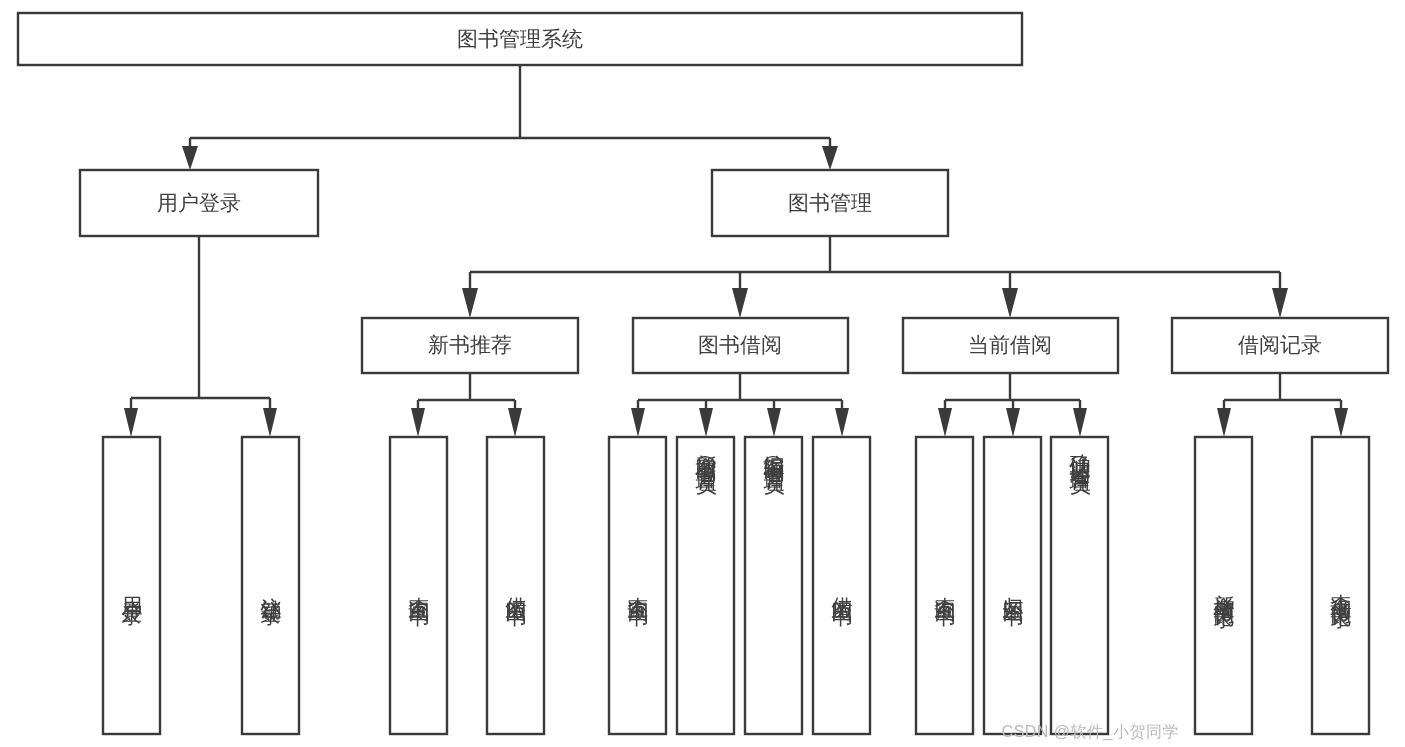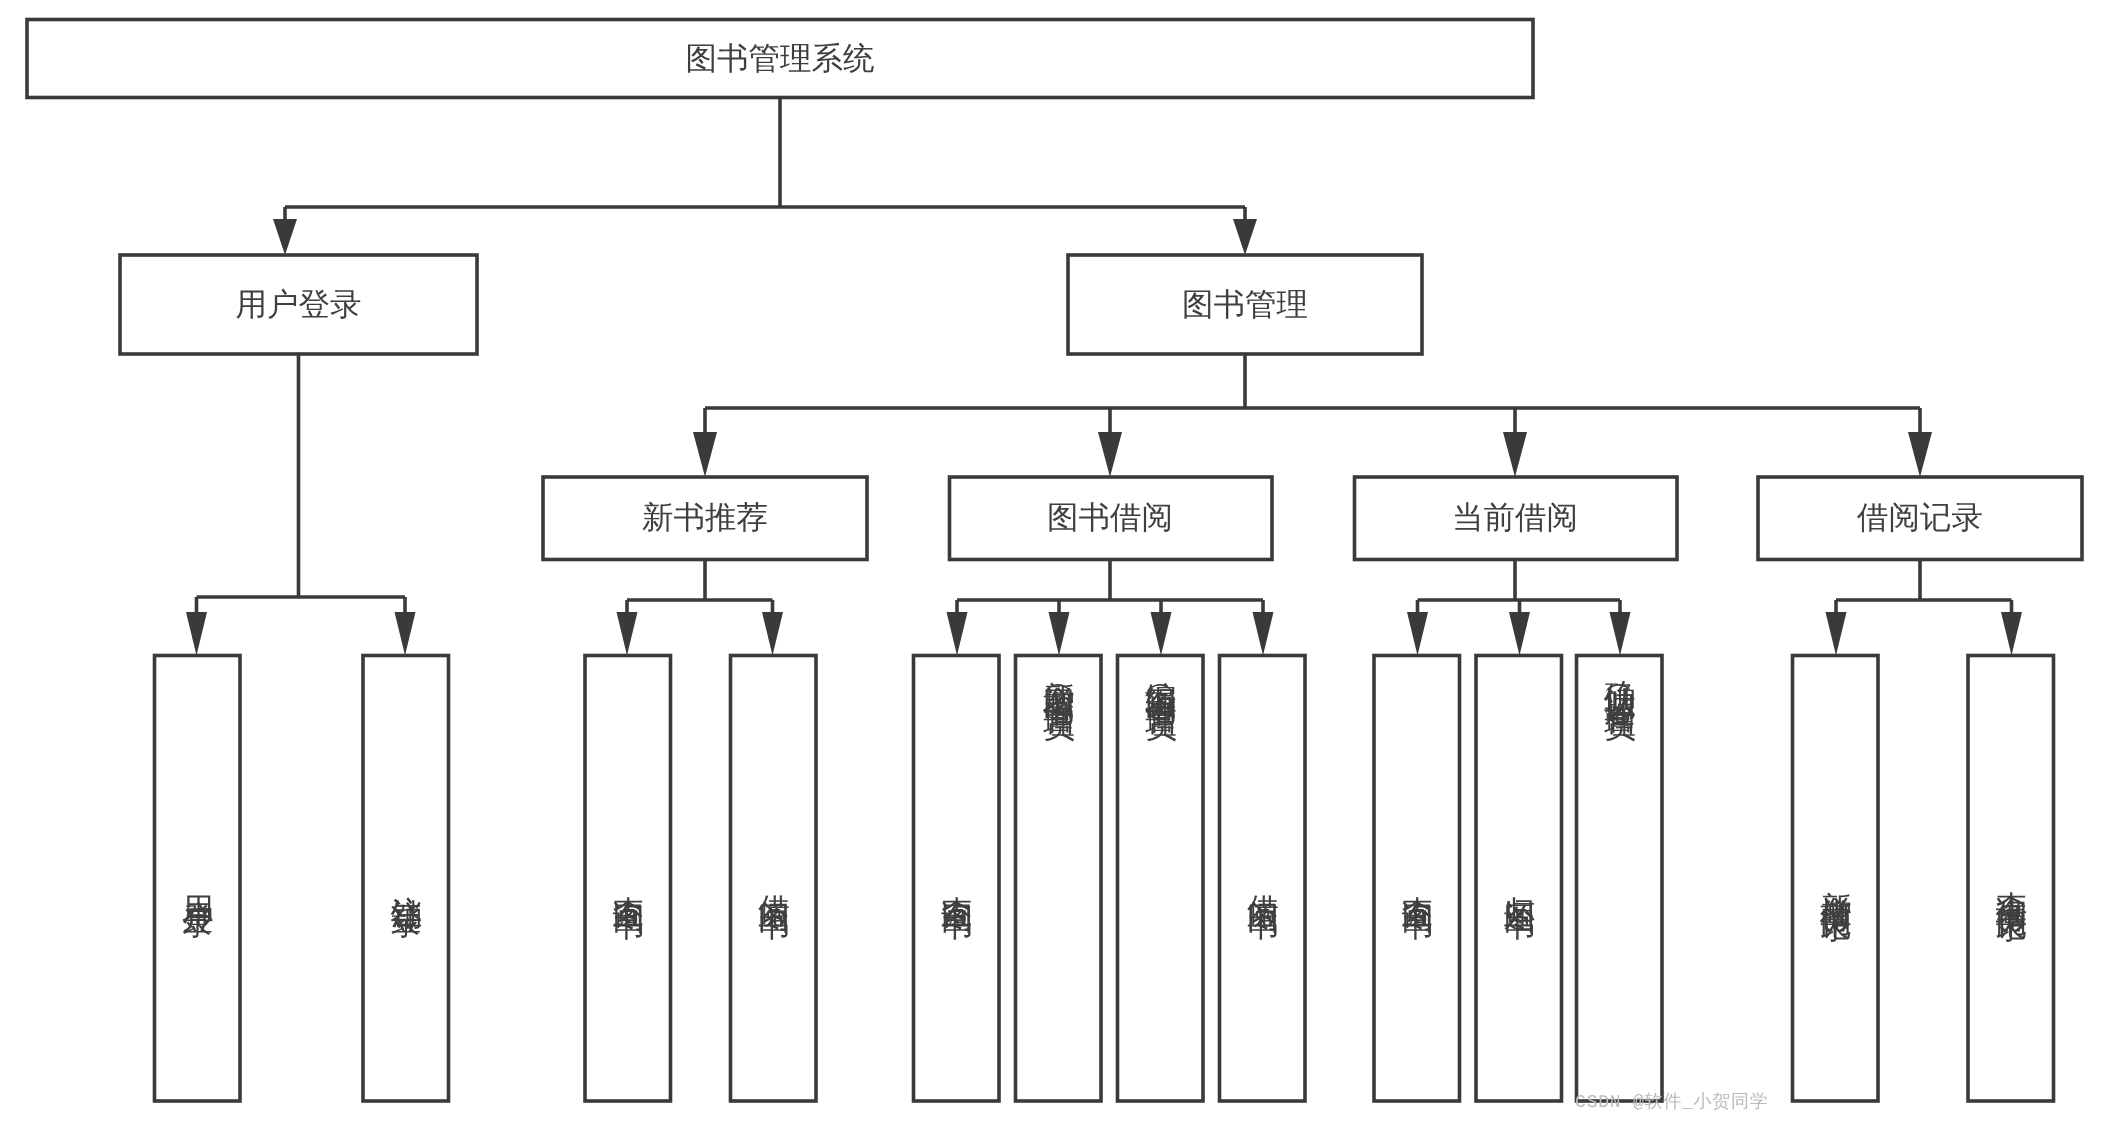--- a/index.html
+++ b/index.html
@@ -63,22 +63,22 @@
     font-size: 21px;
     color: #3f3f3f;
     letter-spacing: 3px;
     line-height: 1;
     white-space: nowrap;
   }
   .watermark {
     position: absolute;
     right: 8px;
     bottom: 4px;
-    font-family: Liberation Mono, monospace;
-    font-size: 12px;
+    font-family: Liberation Sans, sans-serif;
+    font-size: 16px;
     color: #b9b9b9;
     letter-spacing: 0.5px;
     white-space: nowrap;
     text-align: right;
   }
 </style>
 </head>
 <body>
 
 <div id="diagram-root">

